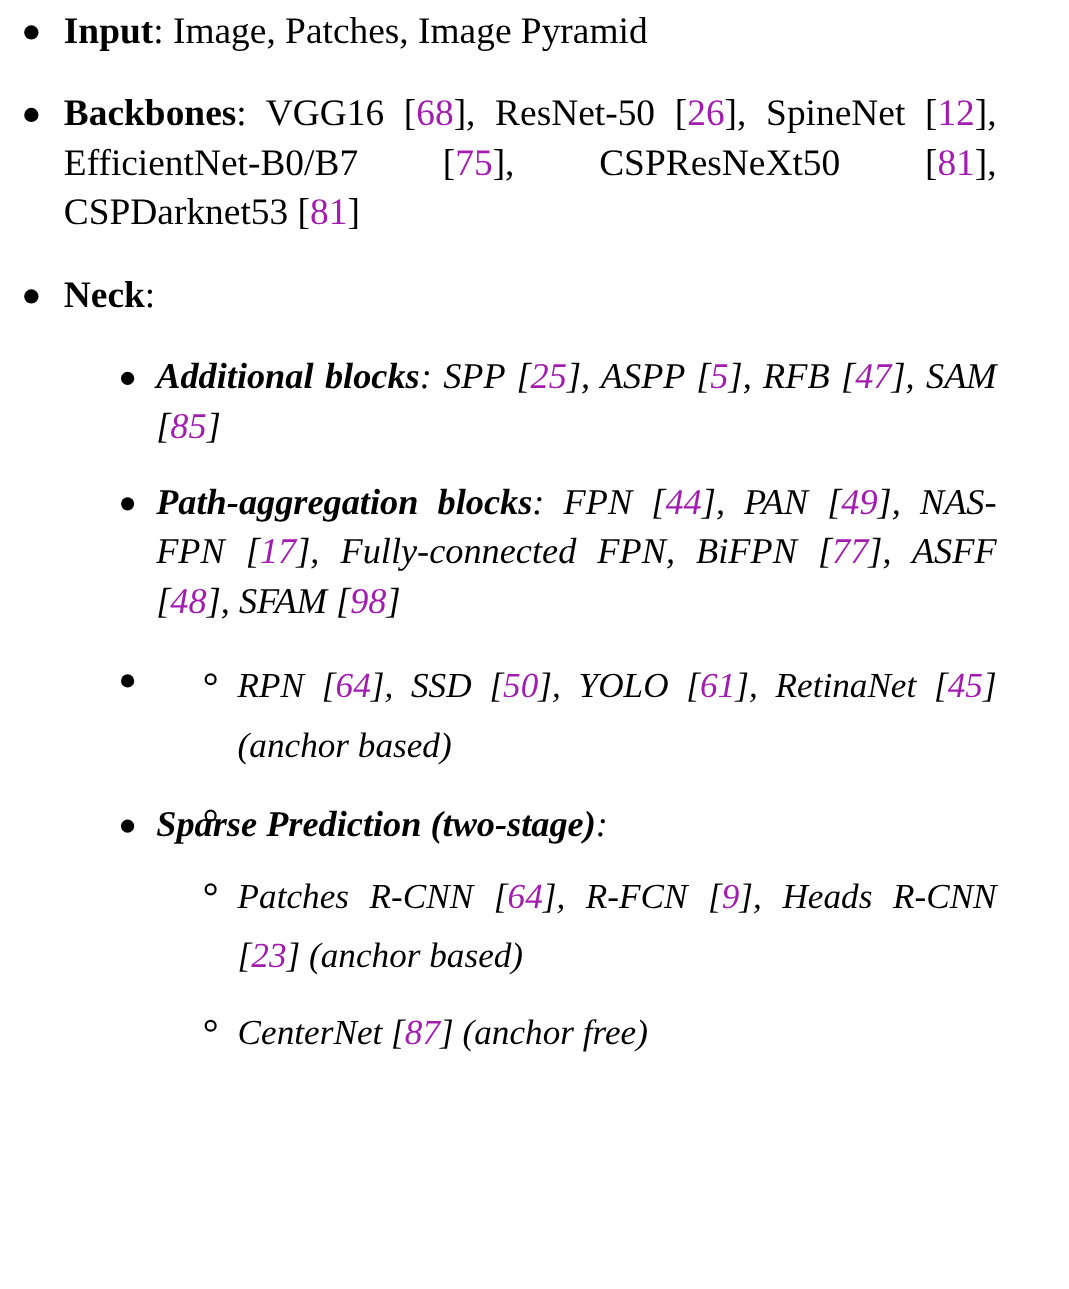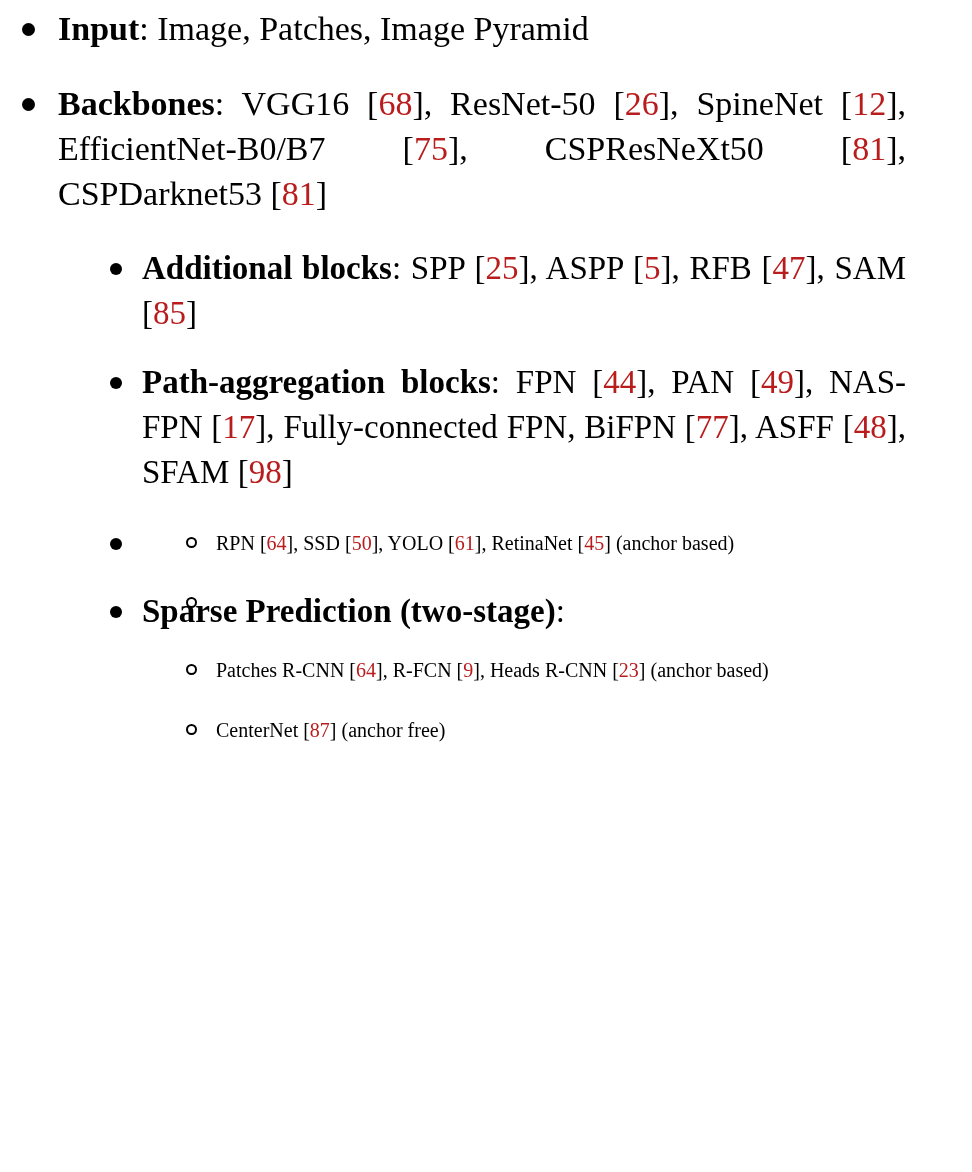--- a/index.html
+++ b/index.html
@@ -69,65 +69,69 @@
     width: 12px;
     height: 12px;
     border-radius: 50%;
     background: #000;
   }
   .lvl2 > .body { margin-left: 128px; }
 
   
   .lvl3 {
     margin: 0 0 16px 0;
-    font-size: 20px;
-    line-height: 44px;
+    font-size: 32px;
+    line-height: 54px;
   }
   .lvl3 > .bullet {
     left: 172px;
     top: 16px;
     width: 11px;
     height: 11px;
     border-radius: 50%;
     background: transparent;
     border: 2.5px solid #000;
     box-sizing: border-box;
   }
   .lvl3 > .body { margin-left: 202px; }
 
   
-  .sublist { margin-top: 26px; }
+  .sublist { margin-top: 26px; font-style: italic; }
   .sublist-3 { margin-top: 14px; }
 
   .label {
     font-weight: bold;
   }
 
   
   .cite { color: #000; white-space: nowrap; }
-  .cite > .num { color: #b91c1c; }
+  .cite > .num { color: #a21caf; }
 
   
   .tail { margin-bottom: 0; }
 </style>
 </head>
 <body>
 
 <div class="page">
 
   <div class="item lvl1">
     <span class="bullet"></span>
     <span class="body"><span class="label">Input</span><span>:</span><span> Image, Patches, Image Pyramid</span></span>
   </div>
 
   <div class="item lvl1">
     <span class="bullet"></span>
     <span class="body"><span class="label">Backbones</span><span>:</span><span><span> VGG16 </span><span class="cite">[<span class="num">68</span>]</span><span>, ResNet-50 </span><span class="cite">[<span class="num">26</span>]</span><span>, SpineNet </span><span class="cite">[<span class="num">12</span>]</span><span>, EfficientNet-B0/B7 </span><span class="cite">[<span class="num">75</span>]</span><span>, CSPResNeXt50 </span><span class="cite">[<span class="num">81</span>]</span><span>, CSPDarknet53 </span><span class="cite">[<span class="num">81</span>]</span></span></span>
   </div>
 
+  <div class="item lvl1">
+    <span class="bullet"></span>
+    <span class="body"><span class="label">Neck</span><span>:</span></span>
+  </div>
 
   <div class="sublist">
 
     <div class="item lvl2">
       <span class="bullet"></span>
       <span class="body"><span class="label">Additional blocks</span><span>:</span><span><span> SPP </span><span class="cite">[<span class="num">25</span>]</span><span>, ASPP </span><span class="cite">[<span class="num">5</span>]</span><span>, RFB </span><span class="cite">[<span class="num">47</span>]</span><span>, SAM </span><span class="cite">[<span class="num">85</span>]</span></span></span>
     </div>
 
     <div class="item lvl2">
       <span class="bullet"></span>

